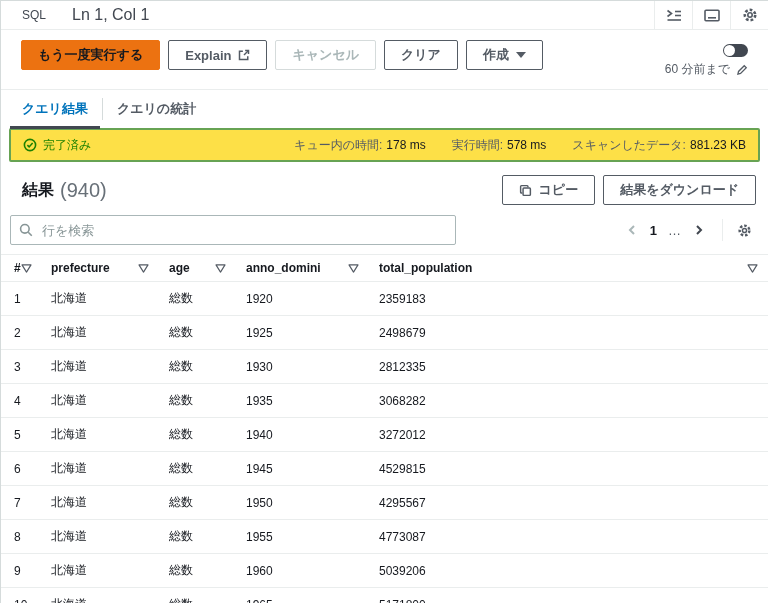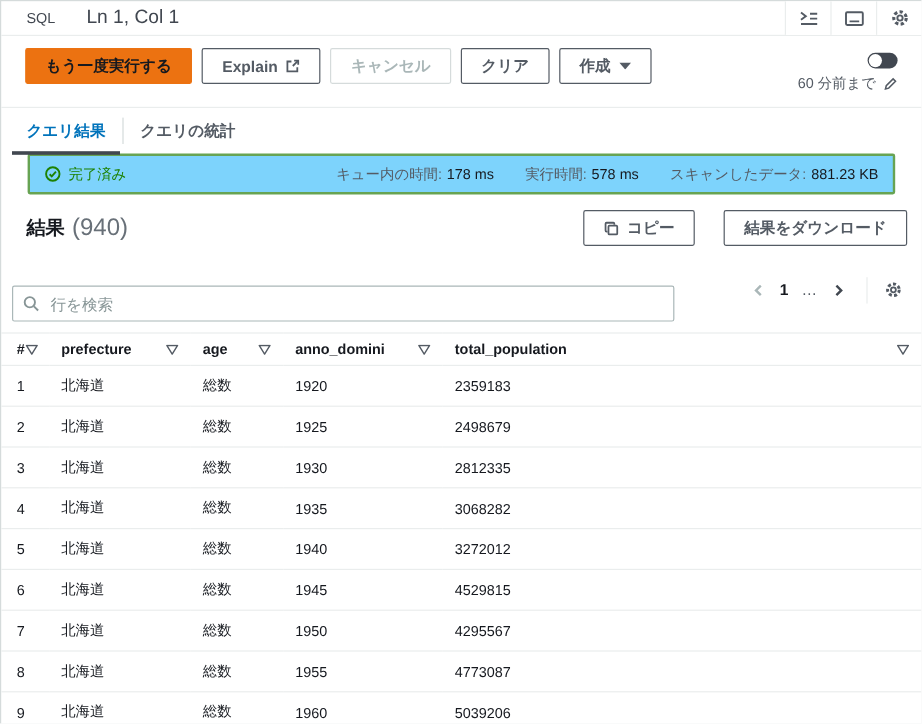--- a/index.html
+++ b/index.html
@@ -32,36 +32,36 @@
 
   
   .tabs { display:flex; align-items:center; height:38px; padding-left:9px; }
   .tab { font-size:13px; font-weight:700; padding:10px 12px 11px; position:relative; cursor:pointer; }
   .tab.active { color:#0073bb; }
   .tab.active::after { content:""; position:absolute; left:0; right:0; bottom:0; height:3px; background:#414750; }
   .tab.inactive { color:#545b64; }
   .tab-divider { width:1px; height:22px; background:#d5dbdb; margin:0 2px; }
 
   
-  .banner { margin:0 22px; height:34px; border:2px solid #67a353; background:#7dd3fc; border-radius:2px;
+  .banner { margin:0 8px; height:34px; border:2px solid #67a353; background:#fde047; border-radius:2px;
             display:flex; align-items:center; padding:0 12px; }
   .banner .state { display:flex; align-items:center; gap:6px; font-size:12px; color:#1d8102; }
   .metrics { margin-left:auto; display:flex; gap:26px; font-size:12px; }
   .metric .lbl { color:#545b64; }
   .metric .val { color:#16191f; margin-left:4px; }
 
   
   .results-head { display:flex; align-items:center; padding:13px 12px 6px 21px; }
   .results-title { font-size:16px; font-weight:700; color:#16191f; }
   .results-count { font-size:20px; color:#687078; font-weight:400; margin-left:6px; }
   .results-head .right { margin-left:auto; display:flex; gap:8px; }
 
   
   .toolbar { display:flex; align-items:center; padding:4px 12px 0 9px; }
-  .search { position:relative; width:552px;margin-top:23px; }
+  .search { position:relative; width:446px; }
   .search input { width:100%; height:30px; border:1px solid #aab7b8; border-radius:2px; padding:0 8px 0 31px;
                   font-size:13px; color:#16191f; outline:none; font-family:inherit; }
   .search input::placeholder { color:#879596; }
   .search .mag { position:absolute; left:9px; top:8px; }
   .pager { margin-left:auto; display:flex; align-items:center; }
   .pg-btn { width:24px; height:24px; display:flex; align-items:center; justify-content:center; cursor:pointer; }
   .pg-num { font-size:13px; font-weight:700; color:#16191f; padding:0 6px; cursor:pointer; }
   .pg-dots { font-size:13px; color:#545b64; padding:0 5px; letter-spacing:1px; }
   .pg-divider { width:1px; height:22px; background:#eaeded; margin:0 9px 0 11px; }
 
@@ -178,21 +178,21 @@
       <div class="metric">
         <span class="lbl">スキャンしたデータ:</span><span class="val">881.23 KB</span>
       </div>
     </div>
   </div>
 
   <div class="results-head">
     <span class="results-title">結果</span>
     <span class="results-count">(940)</span>
     <div class="right">
-      <button class="btn" style="margin-right:16px;">
+      <button class="btn" style="margin-right:0;">
         <span>
           <svg width="13" height="13" viewBox="0 0 16 16" fill="none" stroke="#545b64" stroke-width="1.8">
             <rect x="5" y="5" width="9" height="9" rx="1"></rect>
             <path d="M11 4V3a1 1 0 0 0-1-1H3a1 1 0 0 0-1 1v7a1 1 0 0 0 1 1h1"></path>
           </svg>
         </span>
         <span>コピー</span>
       </button>
       <button class="btn" style="margin-right:0;">結果をダウンロード</button>
     </div>

